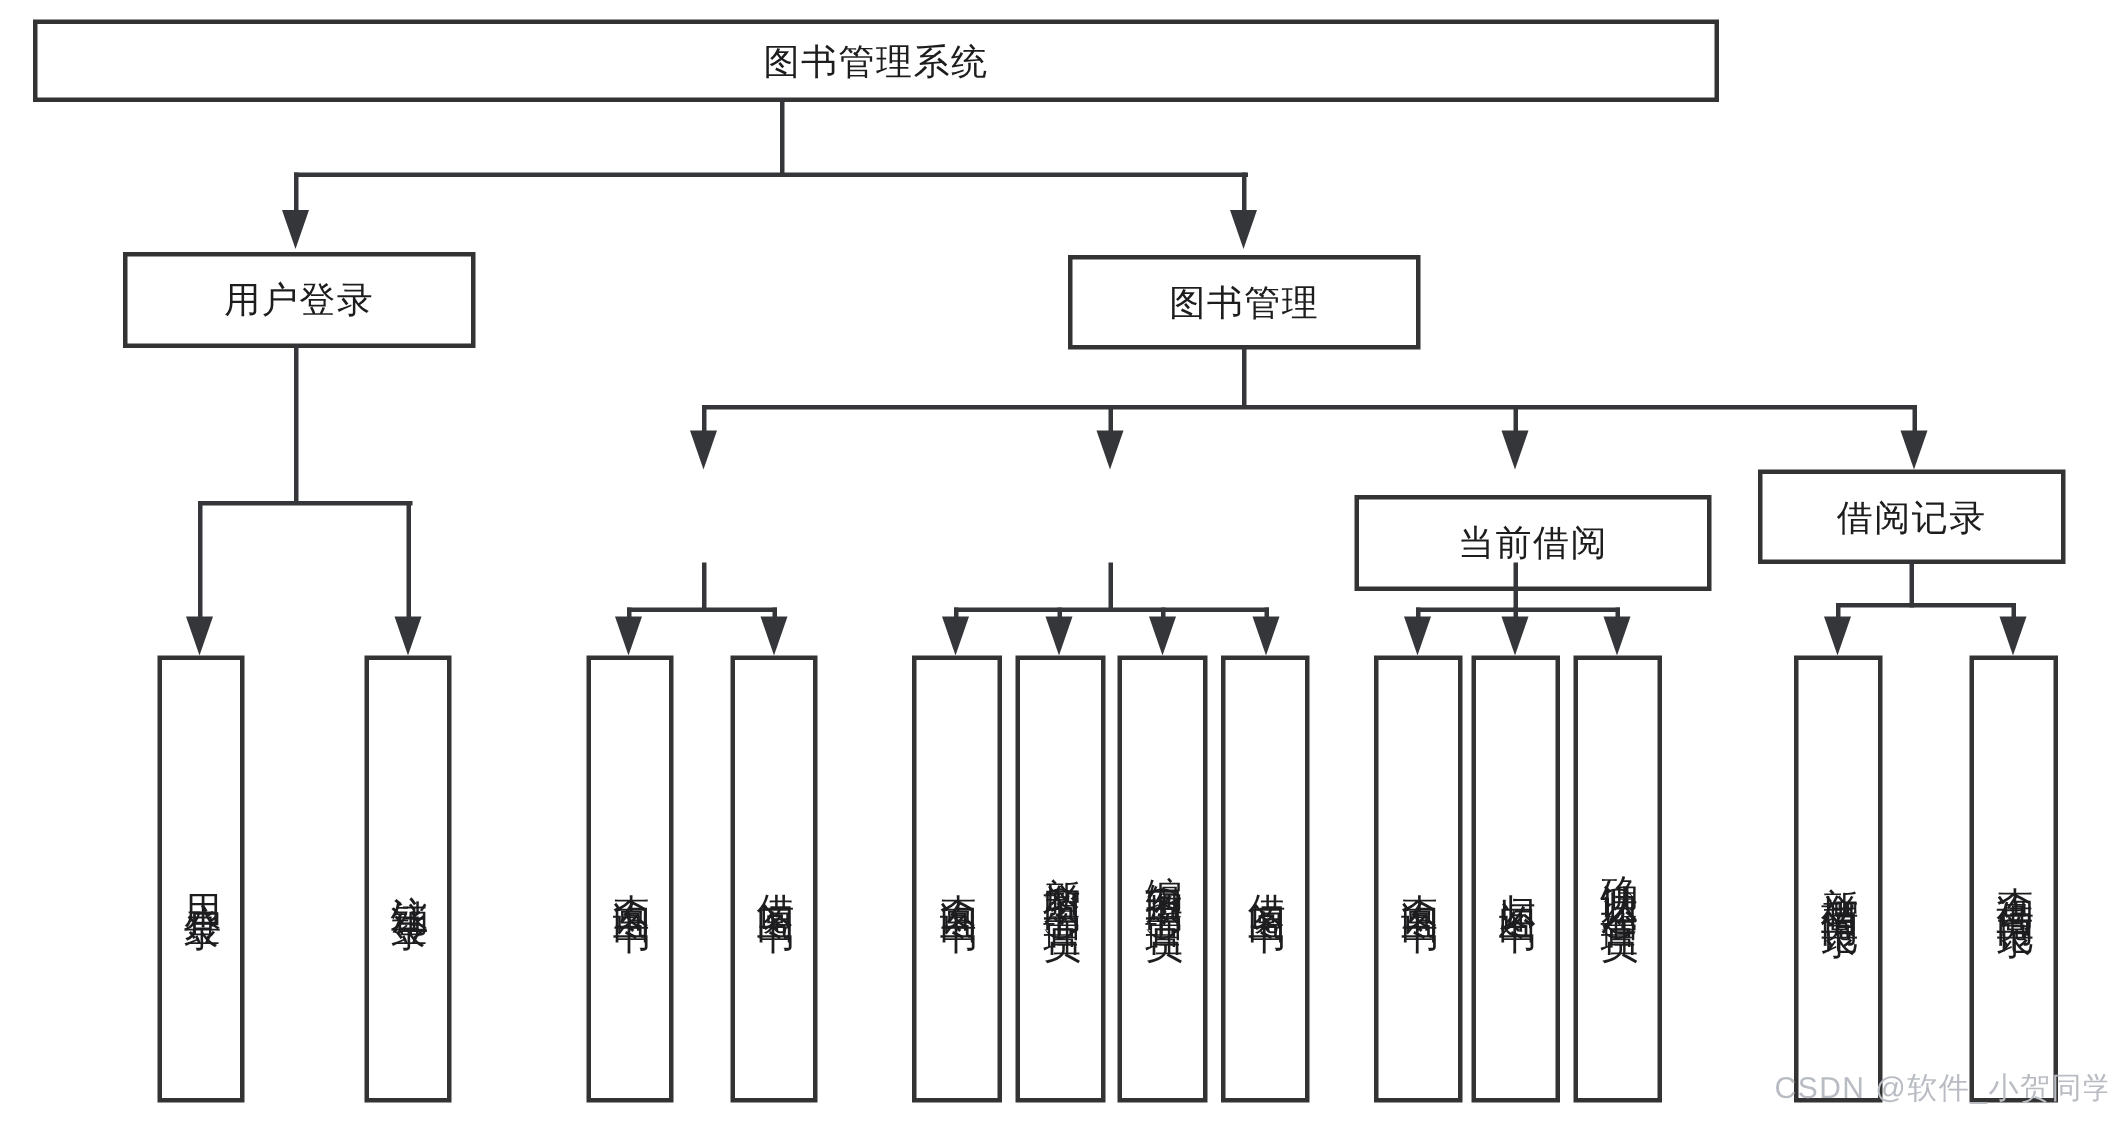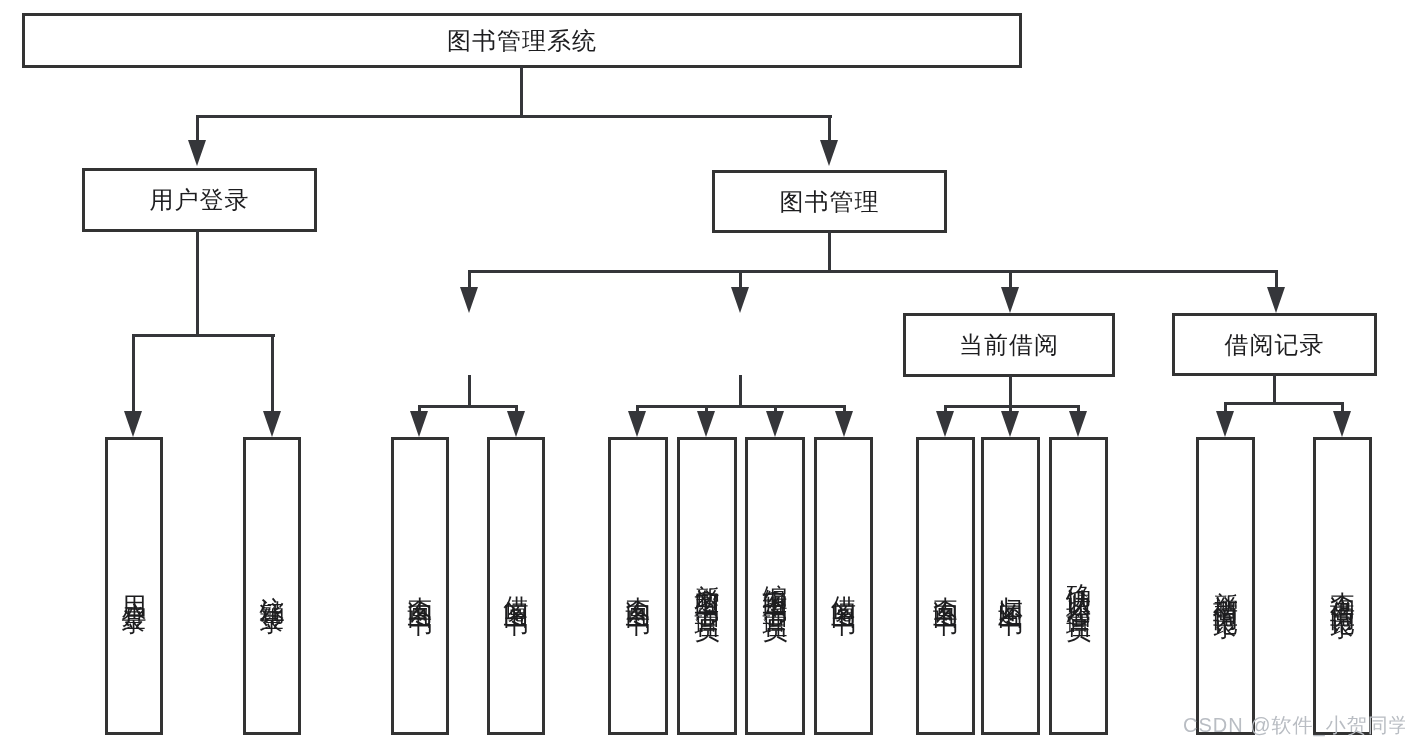--- a/index.html
+++ b/index.html
@@ -26,21 +26,21 @@
   .watermark{
     position:absolute;left:1183px;top:712px;z-index:5;
     color:#b9bdc3;font-size:20px;letter-spacing:1px;white-space:nowrap;
   }
 </style>
 </head>
 <body>
 
 <div id="canvas">
 
-  <div class="box" style="left:22px;top:13px;width:1000px;height:55px">
+  <div class="box" style="left:22px;top:13px;width:1124px;height:55px">
     <span>图书管理系统</span>
   </div>
 
   <div class="vline" style="left:520px;top:66px;height:51px"></div>
   <div class="hline" style="left:196px;top:115px;width:636px"></div>
   <div class="vline" style="left:196px;top:115px;height:30px"></div>
   <div class="arrow" style="left:188px;top:140px"></div>
   <div class="vline" style="left:828px;top:115px;height:30px"></div>
   <div class="arrow" style="left:820px;top:140px"></div>
 
@@ -62,21 +62,21 @@
   <div class="hline" style="left:468px;top:270px;width:810px"></div>
   <div class="vline" style="left:468px;top:270px;height:20px"></div>
   <div class="arrow" style="left:460px;top:287px"></div>
   <div class="vline" style="left:739px;top:270px;height:20px"></div>
   <div class="arrow" style="left:731px;top:287px"></div>
   <div class="vline" style="left:1009px;top:270px;height:20px"></div>
   <div class="arrow" style="left:1001px;top:287px"></div>
   <div class="vline" style="left:1275px;top:270px;height:20px"></div>
   <div class="arrow" style="left:1267px;top:287px"></div>
 
-  <div class="box" style="left:903px;top:313px;width:212px;height:64px">
+  <div class="box" style="left:903px;top:330px;width:238px;height:64px">
     <span>当前借阅</span>
   </div>
   <div class="box" style="left:1172px;top:313px;width:205px;height:63px">
     <span>借阅记录</span>
   </div>
 
   <div class="vline" style="left:468px;top:375px;height:33px"></div>
   <div class="hline" style="left:418px;top:405px;width:100px"></div>
   <div class="vline" style="left:418px;top:405px;height:9px"></div>
   <div class="arrow" style="left:410px;top:411px"></div>

